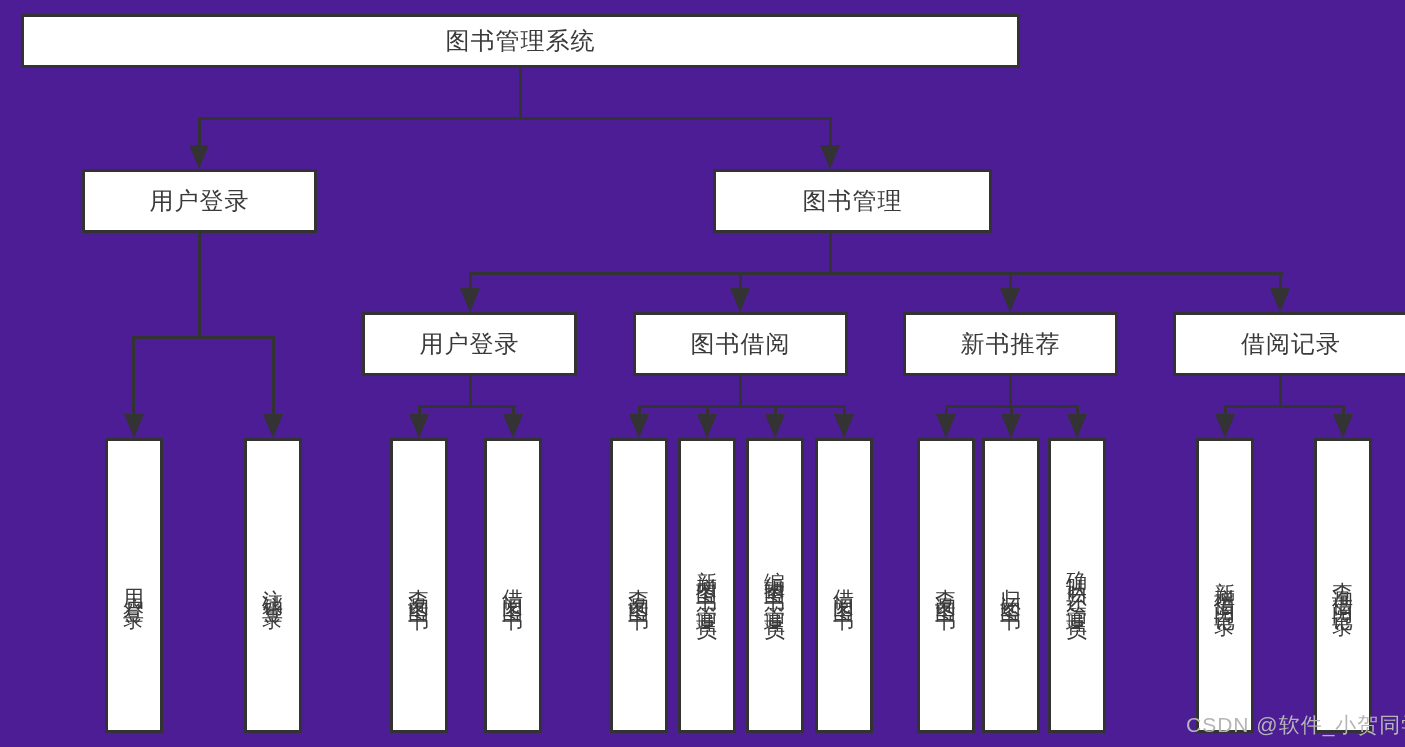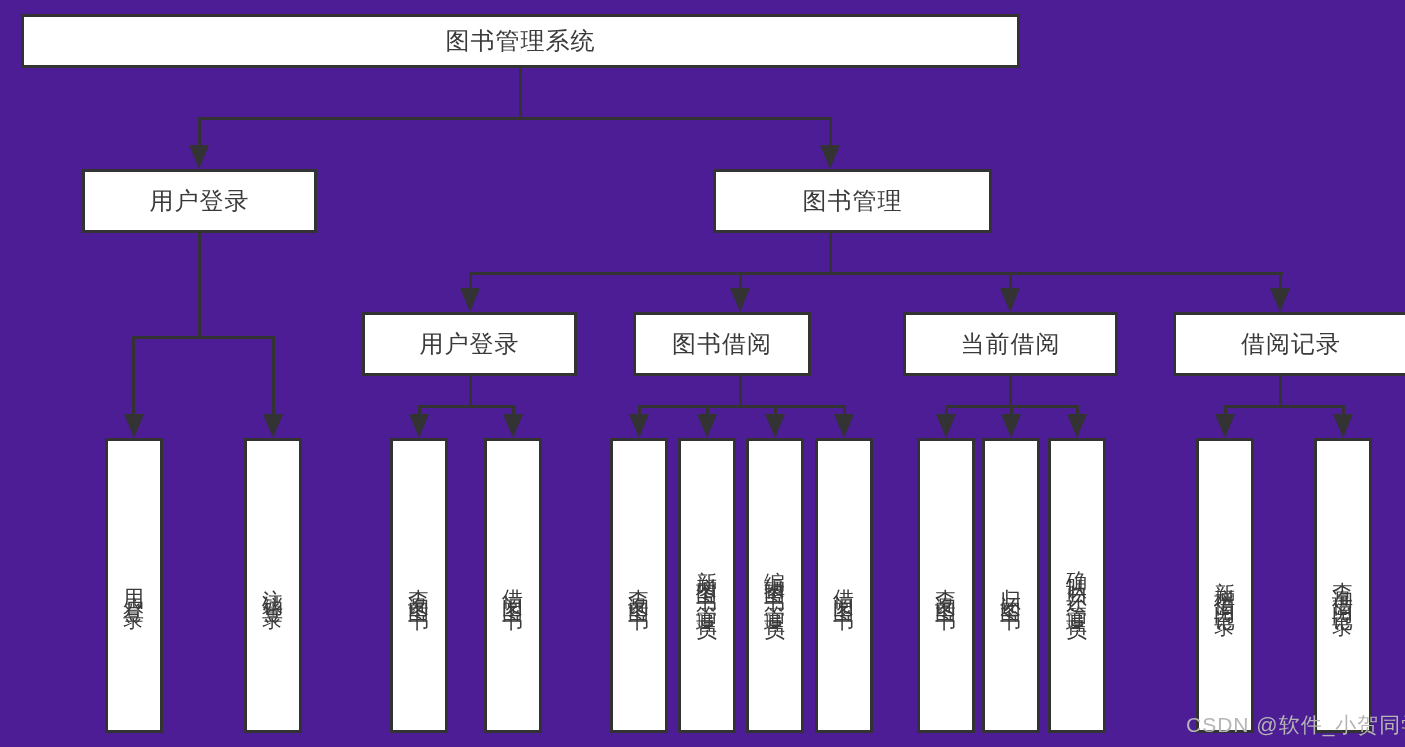--- a/index.html
+++ b/index.html
@@ -62,25 +62,25 @@
   <div class="node h" style="left:82px;top:169px;width:235px;height:64px">
     <span>用户登录</span>
   </div>
   <div class="node h" style="left:713px;top:169px;width:279px;height:64px">
     <span>图书管理</span>
   </div>
 
   <div class="node h" style="left:362px;top:312px;width:215px;height:64px">
     <span>用户登录</span>
   </div>
-  <div class="node h" style="left:633px;top:312px;width:178px;height:64px">
+  <div class="node h" style="left:633px;top:312px;width:215px;height:64px">
     <span>图书借阅</span>
   </div>
   <div class="node h" style="left:903px;top:312px;width:215px;height:64px">
-    <span>当前借阅</span>
+    <span>新书推荐</span>
   </div>
   <div class="node h" style="left:1173px;top:312px;width:236px;height:64px">
     <span>借阅记录</span>
   </div>
 
   <div class="node v" style="left:105px;top:438px;width:58px;height:295px">
     <span>用户登录</span>
   </div>
   <div class="node v" style="left:244px;top:438px;width:58px;height:295px">
     <span>注销登录</span>

